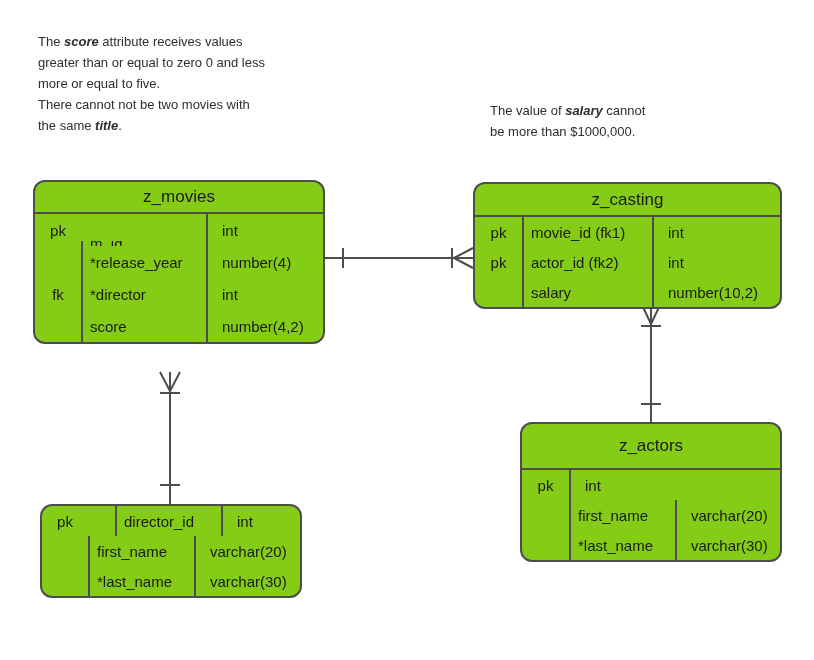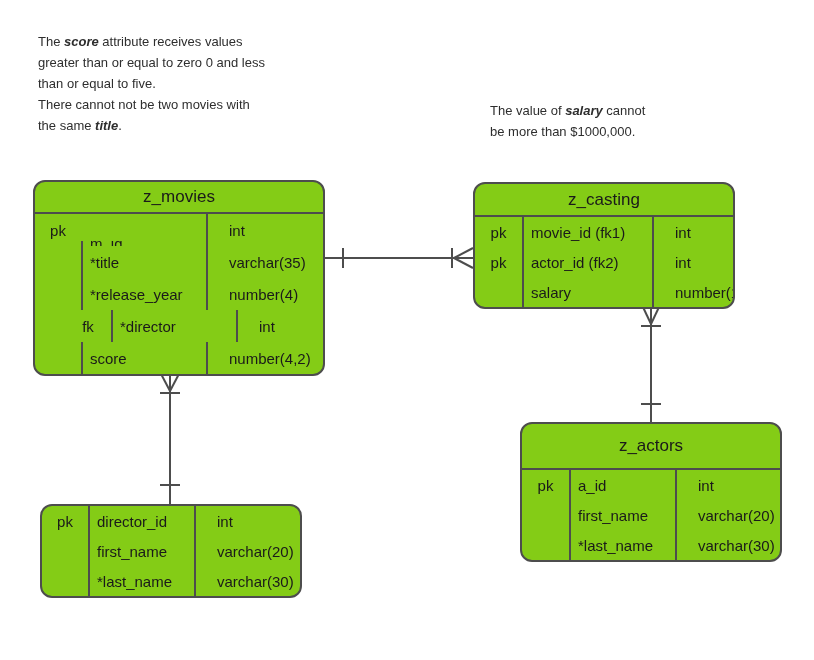--- a/index.html
+++ b/index.html
@@ -46,21 +46,21 @@
   .cell {
     box-sizing: border-box;
     display: flex;
     align-items: center;
     font-size: 15px;
     white-space: nowrap;
     overflow: hidden;
   }
   .cell.key  { justify-content: center; }
   .cell.name { border-left: 2px solid var(--stroke); padding-left: 7px; }
-  .cell.type { border-left: 2px solid var(--stroke); padding-left: 21px; flex: 1; }
+  .cell.type { border-left: 2px solid var(--stroke); padding-left: 14px; flex: 1; }
 </style>
 </head>
 <body>
 
 <div id="canvas">
   <svg id="connector-svg" xmlns="http://www.w3.org/2000/svg">
       <g>
         <line x1="325" y1="258" x2="473" y2="258" stroke="#4d4d4d" stroke-width="2"></line>
         <line x1="343" y1="248" x2="343" y2="268" stroke="#4d4d4d" stroke-width="2"></line>
         <line x1="454" y1="258" x2="473" y2="248" stroke="#4d4d4d" stroke-width="2"></line>
@@ -79,57 +79,52 @@
         <line x1="651" y1="324" x2="642" y2="305" stroke="#4d4d4d" stroke-width="2"></line>
         <line x1="651" y1="324" x2="660" y2="305" stroke="#4d4d4d" stroke-width="2"></line>
         <line x1="641" y1="326" x2="661" y2="326" stroke="#4d4d4d" stroke-width="2"></line>
         <line x1="641" y1="404" x2="661" y2="404" stroke="#4d4d4d" stroke-width="2"></line>
       </g>
     </svg>
 
 <div class="note" style="left: 38px; top: 31px;">
       <div class="note-line"><span>The </span><span class="bi">score</span><span> attribute receives values</span></div>
       <div class="note-line"><span>greater than or equal to zero 0 and less</span></div>
-      <div class="note-line"><span>than or equal to five.</span></div>
+      <div class="note-line"><span>more or equal to five.</span></div>
       <div class="note-line"><span>There cannot not be two movies with</span></div>
       <div class="note-line"><span>the same </span><span class="bi">title</span><span>.</span></div>
     </div>
     <div class="note" style="left: 490px; top: 100px;">
       <div class="note-line"><span>The value of </span><span class="bi">salary</span><span> cannot</span></div>
       <div class="note-line"><span>be more than $1000,000.</span></div>
     </div>
     <div class="erd-table" style="left: 33px; top: 180px; width: 292px;">
       <div class="t-header" style="height: 32px;">z_movies</div>
       <div class="t-row" style="height: 32px;">
         <div class="cell key" style="width: 46px;">pk</div>
         <div class="cell name" style="width: 125px; margin-top: 27px;">m_id</div>
         <div class="cell type">int</div>
       </div>
       <div class="t-row" style="height: 32px;">
         <div class="cell key" style="width: 46px;"></div>
-        <div class="cell name" style="width: 125px;">*title</div>
-        <div class="cell type">varchar(35)</div>
-      </div>
-      <div class="t-row" style="height: 32px;">
-        <div class="cell key" style="width: 46px;"></div>
         <div class="cell name" style="width: 125px;">*release_year</div>
         <div class="cell type">number(4)</div>
       </div>
-      <div class="t-row" style="height: 32px; margin-left: 30px;">
+      <div class="t-row" style="height: 32px;">
         <div class="cell key" style="width: 46px;">fk</div>
         <div class="cell name" style="width: 125px;">*director</div>
         <div class="cell type">int</div>
       </div>
       <div class="t-row" style="height: 32px;">
         <div class="cell key" style="width: 46px;"></div>
         <div class="cell name" style="width: 125px;">score</div>
         <div class="cell type">number(4,2)</div>
       </div>
     </div>
-    <div class="erd-table" style="left: 473px; top: 182px; width: 262px;">
+    <div class="erd-table" style="left: 473px; top: 182px; width: 309px;">
       <div class="t-header" style="height: 33px;">z_casting</div>
       <div class="t-row" style="height: 30px;">
         <div class="cell key" style="width: 47px;">pk</div>
         <div class="cell name" style="width: 130px;">movie_id (fk1)</div>
         <div class="cell type">int</div>
       </div>
       <div class="t-row" style="height: 30px;">
         <div class="cell key" style="width: 47px;">pk</div>
         <div class="cell name" style="width: 130px;">actor_id (fk2)</div>
         <div class="cell type">int</div>
@@ -137,38 +132,37 @@
       <div class="t-row" style="height: 30px;">
         <div class="cell key" style="width: 47px;"></div>
         <div class="cell name" style="width: 130px;">salary</div>
         <div class="cell type">number(10,2)</div>
       </div>
     </div>
     <div class="erd-table" style="left: 520px; top: 422px; width: 262px;">
       <div class="t-header" style="height: 46px;">z_actors</div>
       <div class="t-row" style="height: 30px;">
         <div class="cell key" style="width: 47px;">pk</div>
-        <div class="cell name" style="width: 106px;">a_id</div>
         <div class="cell type">int</div>
       </div>
       <div class="t-row" style="height: 30px;">
         <div class="cell key" style="width: 47px;"></div>
         <div class="cell name" style="width: 106px;">first_name</div>
         <div class="cell type">varchar(20)</div>
       </div>
       <div class="t-row" style="height: 30px;">
         <div class="cell key" style="width: 47px;"></div>
         <div class="cell name" style="width: 106px;">*last_name</div>
         <div class="cell type">varchar(30)</div>
       </div>
     </div>
     <div class="erd-table" style="left: 40px; top: 504px; width: 262px;">
       <div class="t-row" style="height: 30px;">
         <div class="cell key" style="width: 46px;">pk</div>
-        <div class="cell name" style="width: 106px;">director_id</div>
+        <div class="cell name" style="width: 106px; margin-left: 27px;">director_id</div>
         <div class="cell type">int</div>
       </div>
       <div class="t-row" style="height: 30px;">
         <div class="cell key" style="width: 46px;"></div>
         <div class="cell name" style="width: 106px;">first_name</div>
         <div class="cell type">varchar(20)</div>
       </div>
       <div class="t-row" style="height: 30px;">
         <div class="cell key" style="width: 46px;"></div>
         <div class="cell name" style="width: 106px;">*last_name</div>

